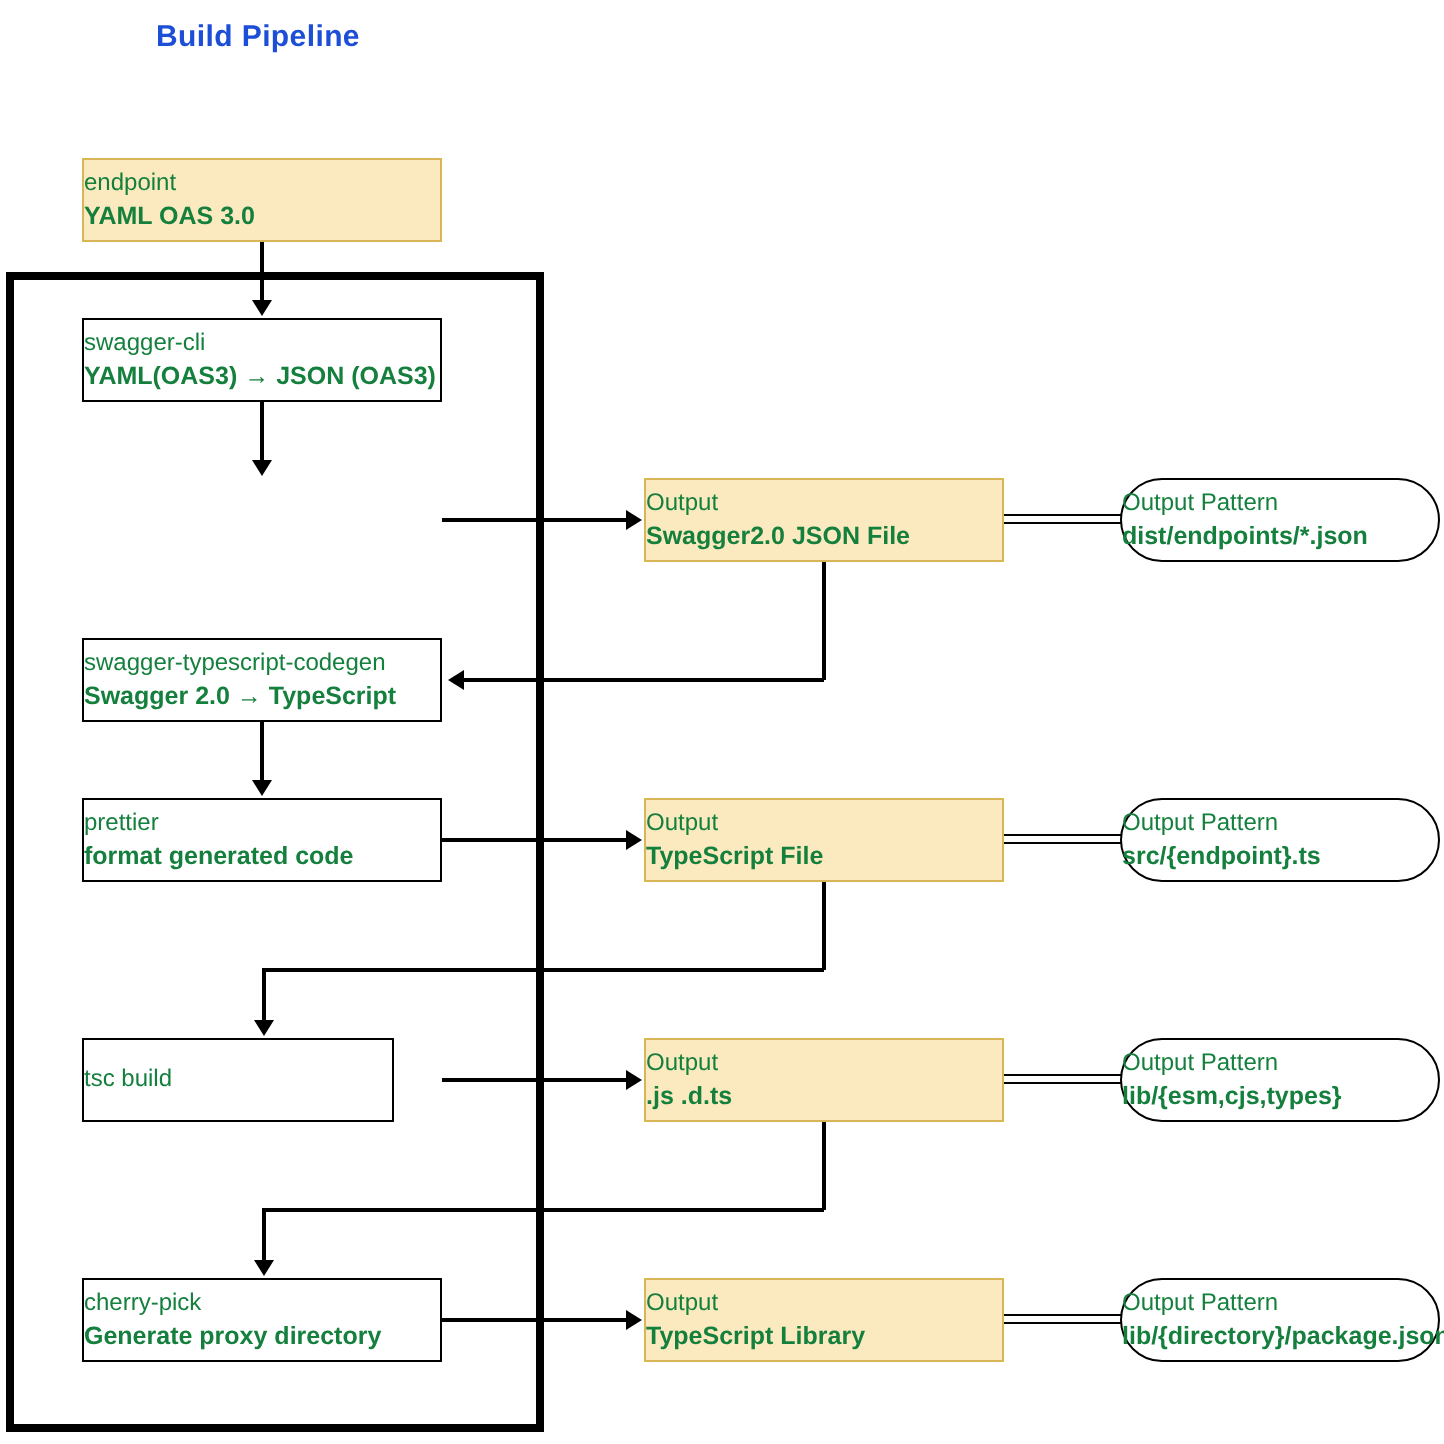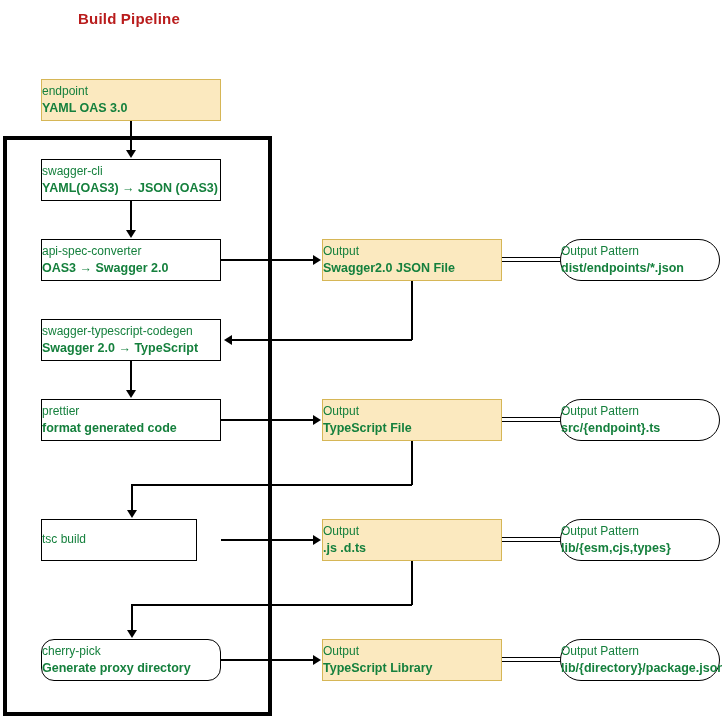--- a/index.html
+++ b/index.html
@@ -18,21 +18,21 @@
     overflow: hidden;
   }
 
   
   .diagram-title {
     position: absolute;
     left: 78px;
     top: 10px;
     font-size: 15px;
     font-weight: bold;
-    color: #b91c1c;
+    color: #1d4ed8;
     letter-spacing: 0.2px;
     white-space: nowrap;
   }
 
   
   .group-box {
     position: absolute;
     left: 3px;
     top: 136px;
     width: 269px;
@@ -134,40 +134,36 @@
   <div class="node artifact" style="left:41px; top:79px; width:180px; height:42px;">
     <span class="line1">endpoint</span>
     <span class="line2">YAML OAS 3.0</span>
   </div>
 
   <div class="node process" style="left:41px; top:159px; width:180px; height:42px;">
     <span class="line1">swagger-cli</span>
     <span class="line2">YAML(OAS3) → JSON (OAS3)</span>
   </div>
 
-  <div class="node process" style="left:41px; top:239px; width:180px; height:42px;">
-    <span class="line1">api-spec-converter</span>
-    <span class="line2">OAS3 → Swagger 2.0</span>
-  </div>
 
   <div class="node process" style="left:41px; top:319px; width:180px; height:42px;">
     <span class="line1">swagger-typescript-codegen</span>
     <span class="line2">Swagger 2.0 → TypeScript</span>
   </div>
 
   <div class="node process" style="left:41px; top:399px; width:180px; height:42px;">
     <span class="line1">prettier</span>
     <span class="line2">format generated code</span>
   </div>
 
   <div class="node process" style="left:41px; top:519px; width:156px; height:42px;">
     <span class="line1">tsc build</span>
   </div>
 
-  <div class="node process" style="left:41px; top:639px; width:180px; height:42px;border-radius:13px;">
+  <div class="node process" style="left:41px; top:639px; width:180px; height:42px;">
     <span class="line1">cherry-pick</span>
     <span class="line2">Generate proxy directory</span>
   </div>
 
   <div class="node artifact" style="left:322px; top:239px; width:180px; height:42px;">
     <span class="line1">Output</span>
     <span class="line2">Swagger2.0 JSON File</span>
   </div>
 
   <div class="node artifact" style="left:322px; top:399px; width:180px; height:42px;">

